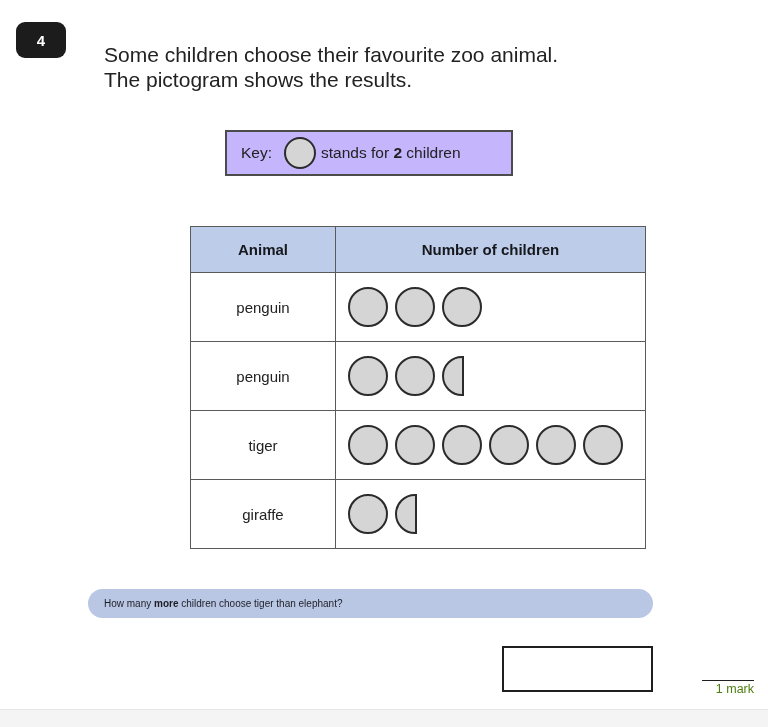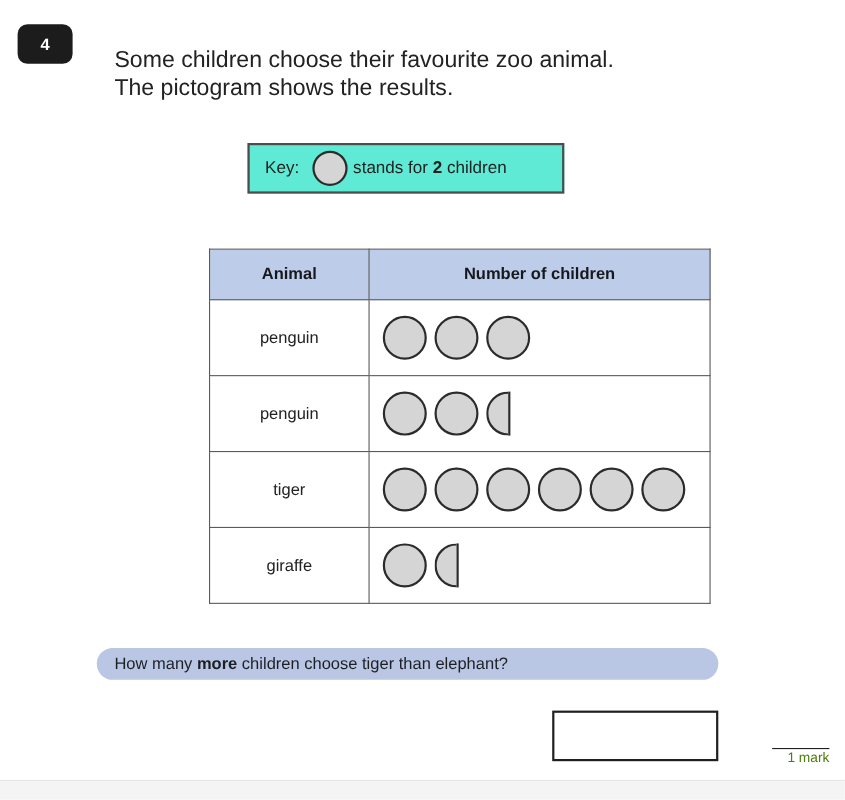--- a/index.html
+++ b/index.html
@@ -57,21 +57,21 @@
   .stem-2 { top: 56px; }
 
   
   .key-box {
     position: absolute;
     left: 225px;
     top: 130px;
     width: 288px;
     height: 46px;
     border: 2px solid #4c4c4c;
-    background: #5eead4;
+    background: #c4b5fd;
     box-sizing: border-box;
     display: flex;
     align-items: center;
     padding-left: 14px;
   }
   .key-label {
     font-size: 15.5px;
     color: #222222;
     margin-right: 12px;
   }
@@ -183,21 +183,21 @@
     width: 565px;
     height: 29px;
     background: #b9c6e4;
     border-radius: 14.5px;
     display: flex;
     align-items: center;
     padding-left: 16px;
     box-sizing: border-box;
   }
   .prompt-text {
-    font-size: 15px;
+    font-size: 10px;
     color: #1d1f24;
     white-space: nowrap;
     text-align: center;
   }
   .prompt-text b { font-weight: bold; }
 
   
   .answer-box {
     position: absolute;
     left: 502px;

